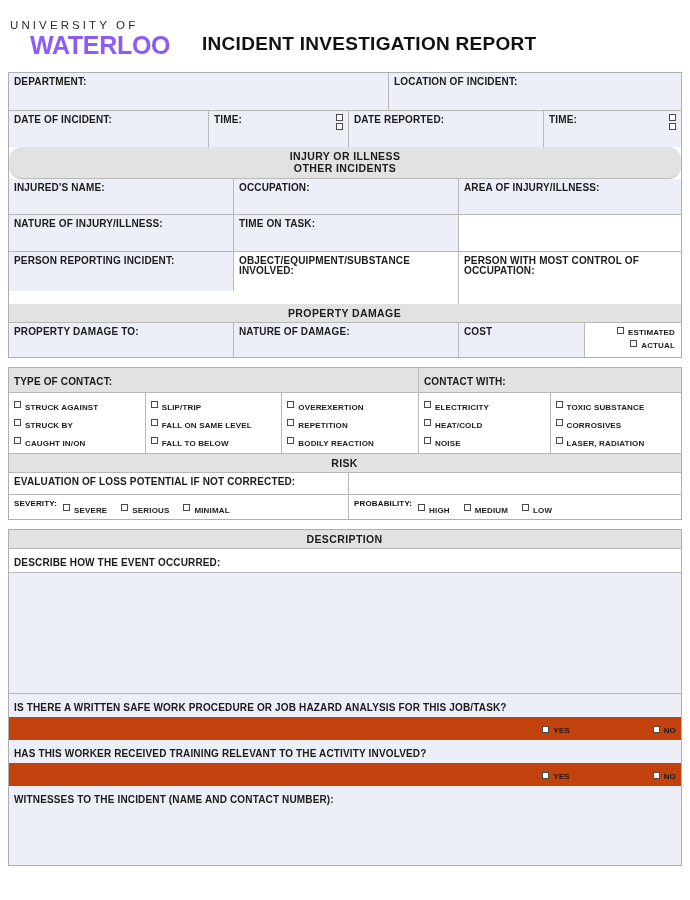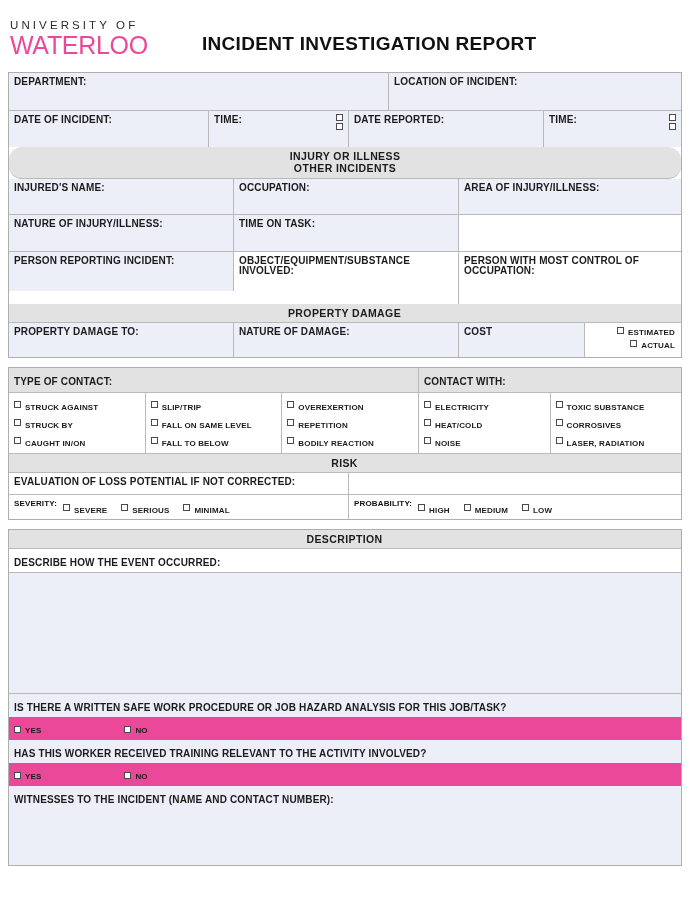--- a/index.html
+++ b/index.html
@@ -13,22 +13,23 @@
   .page{position:relative;width:690px;height:900px;box-sizing:border-box;}
 
   
   .header{display:flex;align-items:flex-end;padding:52px 0 0 10px;height:58px;box-sizing:border-box;}
   .logo{width:180px;}
   .logo .uni{
     font-size:11.5px;letter-spacing:3.1px;color:#2b2b2b;font-weight:400;
     line-height:13px;
   }
   .logo .wat{
-    font-size:25px;font-weight:normal;letter-spacing:-0.3px;color:#ec4899;
+    font-size:25px;font-weight:bold;letter-spacing:-0.3px;color:#8b5cf6;
     line-height:26px;
+    margin-left:20px;
   }
   .doc-title{
     font-size:19px;font-weight:bold;letter-spacing:0.3px;color:#111;
     padding-bottom:3px;margin-left:12px;
   }
 
   
   .form{margin:14px 8px 0 8px;border:1px solid #aeaeae;}
   .block{border:1px solid #aeaeae;margin:0 8px;}
   .spacer{height:9px;}
@@ -101,21 +102,21 @@
   }
   .risk-cell.last{border-right:none;}
   .risk-cell.nob{border-bottom:none;}
   .inline-opts{display:flex;gap:0;}
   .inline-opts .grp{margin-right:14px;}
   .prefix{font-size:8px;font-weight:bold;margin-right:6px;letter-spacing:0.15px;}
 
   
   .desc-area{background:#eceef8;height:120px;}
   .q-line{background:#eceef8;padding:3px 5px 2px 5px;}
-  .yn{background:#ec4899;padding:2px 5px 3px 5px;}
+  .yn{background:#c2410c;padding:2px 5px 3px 5px;text-align:right;}
   .yn .opt{display:inline-block;}
   .yn .gap{display:inline-block;width:74px;}
   .wit-area{background:#eceef8;height:56px;}
 </style>
 </head>
 <body>
 
 <div class="page">
 
   <div class="header">

